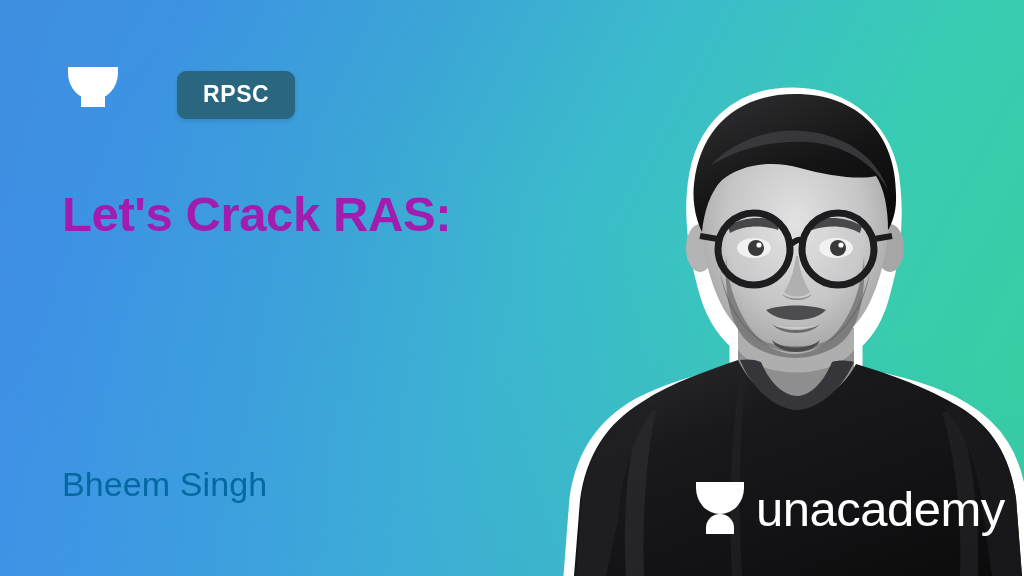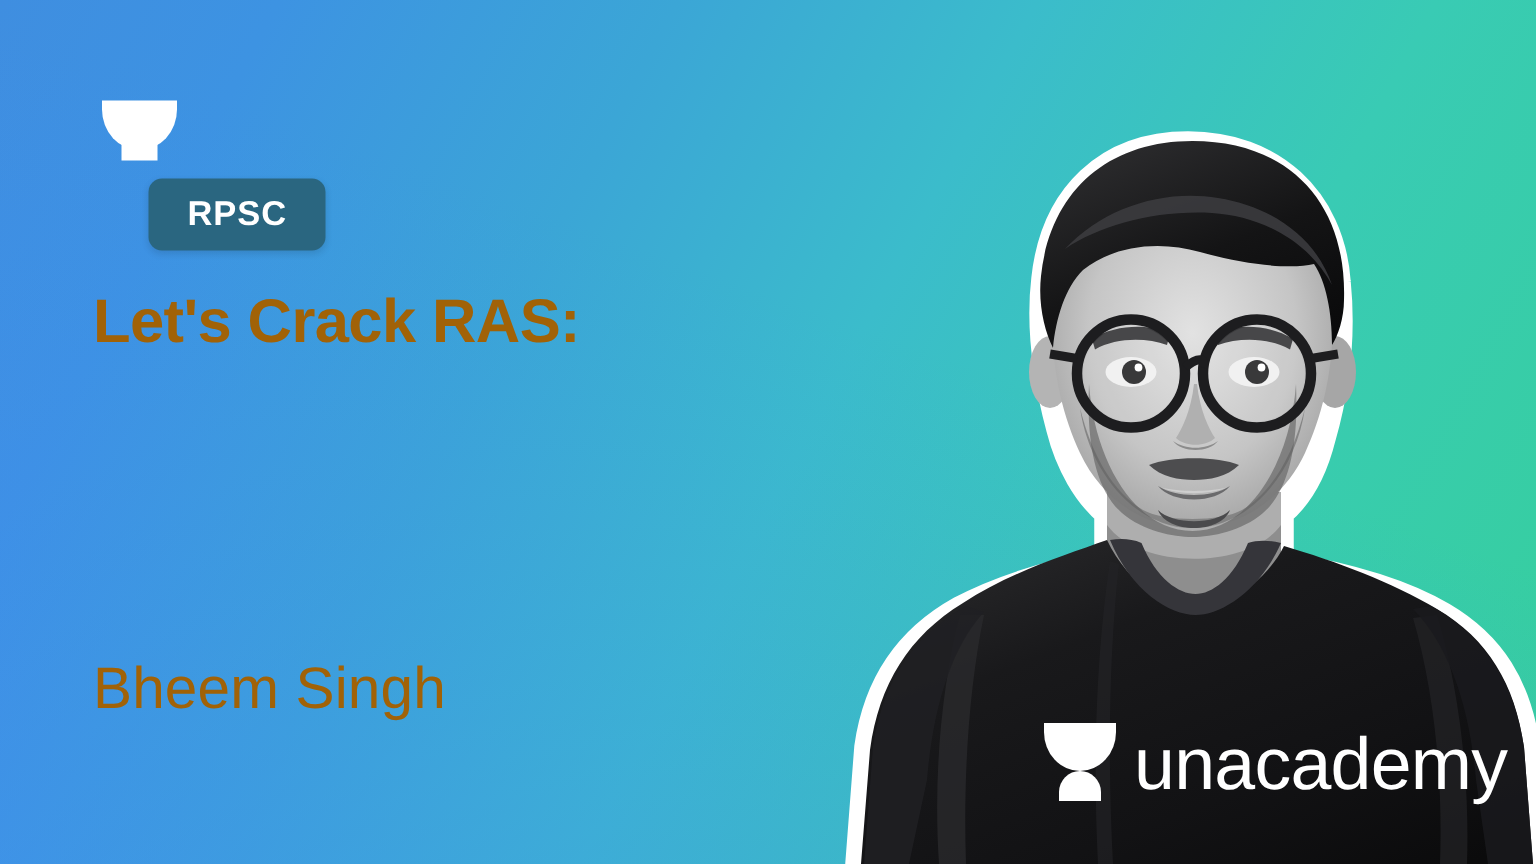--- a/index.html
+++ b/index.html
@@ -39,24 +39,23 @@
         rgba(61,147,224,0.00) 40%,
         rgba(66,134,245,0.40) 100%);
   }
 
   
   .header {
     position: absolute;
     left: 62px;
     top: 57px;
     display: flex;
-    align-items: flex-start;
-    gap: 0;
+    align-items: flex-end;
+    gap: 16px;
     z-index: 6;
-    flex-direction: column;
   }
 
   .brand-logo {
     width: 62px;
     height: 62px;
     display: block;
   }
 
   .exam-badge {
     margin-left: 37px;
@@ -74,36 +73,36 @@
 
   
   .title-block {
     position: absolute;
     left: 62px;
     top: 184px;
     z-index: 6;
     max-width: 600px;
   }
   .title-line {
-    color: #a16207;
-    font-size: 41px;
+    color: #a21caf;
+    font-size: 49px;
     font-weight: bold;
     line-height: 60px;
     letter-spacing: -0.4px;
     white-space: nowrap;
   }
 
   
   .instructor {
     position: absolute;
     left: 62px;
-    top: 440px;
+    top: 467px;
     z-index: 6;
-    color: #a16207;
-    font-size: 39px;
+    color: #0369a1;
+    font-size: 34px;
     font-weight: normal;
     line-height: 1;
     letter-spacing: 0.1px;
   }
 
   
   .photo-wrap {
     position: absolute;
     right: 0;
     bottom: 0;

